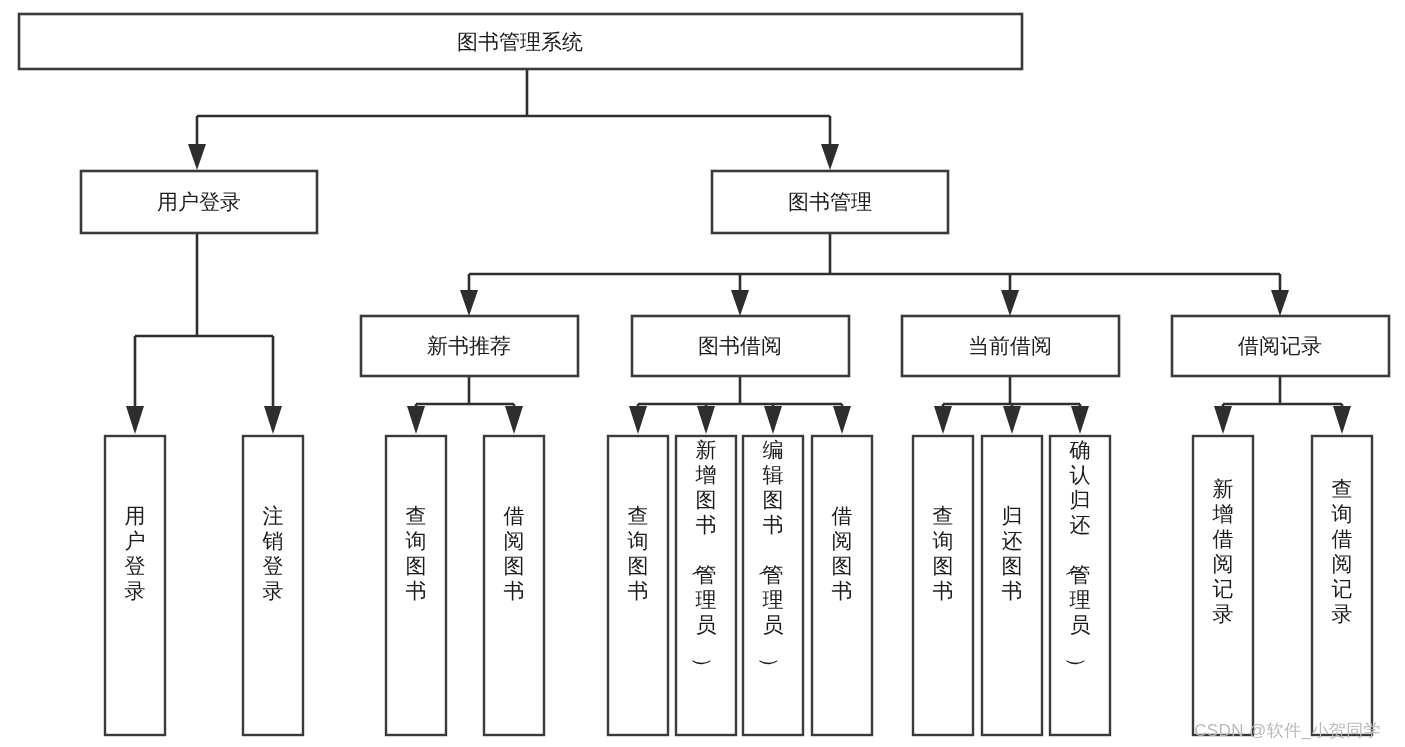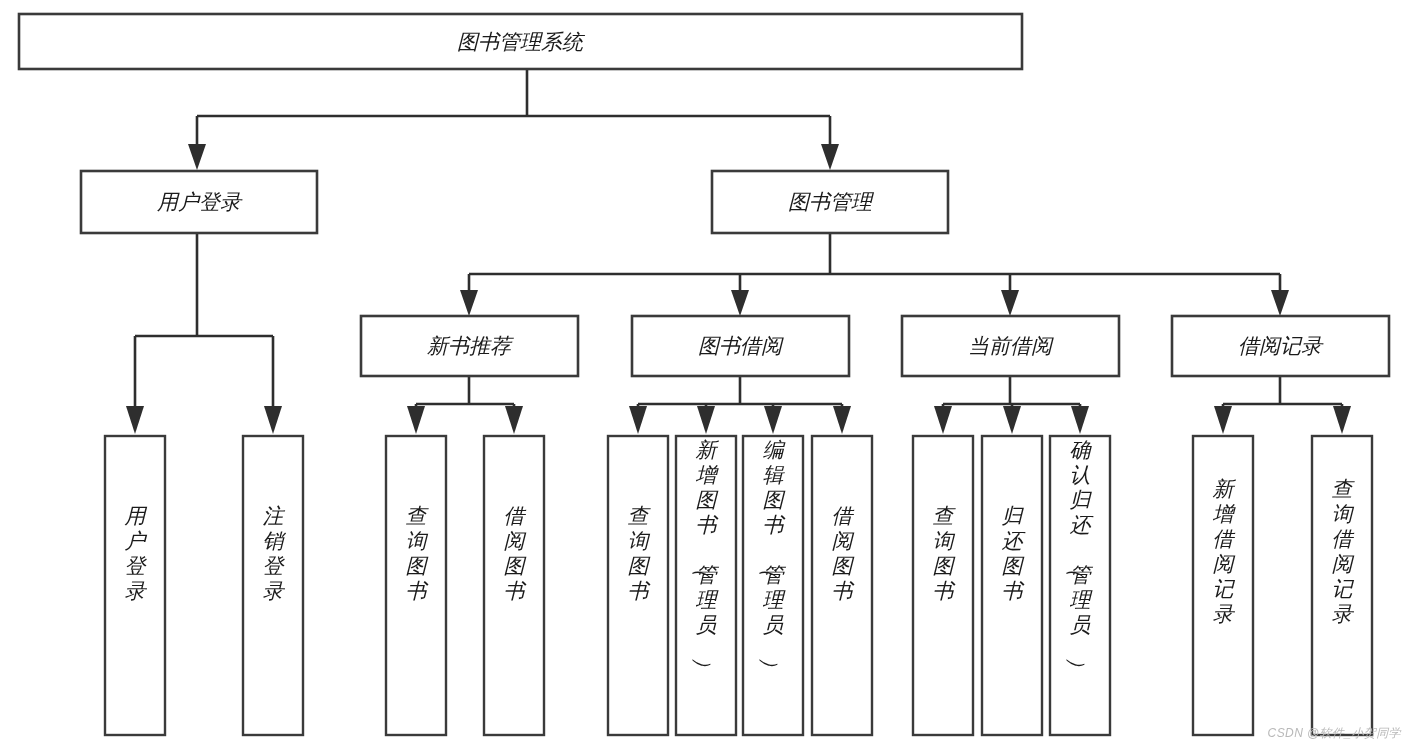--- a/index.html
+++ b/index.html
@@ -13,21 +13,20 @@
     font-family: "Liberation Sans", "DejaVu Sans", sans-serif;
     overflow: hidden;
     position: relative;
   }
   #diagram-root {
     position: absolute;
     left: 0;
     top: 0;
     width: 1405px;
     height: 747px;
-    font-style: italic;
   }
   svg.diagram {
     display: block;
     width: 1405px;
     height: 747px;
   }
   .node-rect {
     fill: #ffffff;
     stroke: #3a3a3a;
     stroke-width: 2.6;
@@ -53,24 +52,24 @@
     dominant-baseline: middle;
   }
   .node-label-v {
     font-family: "Liberation Sans", "DejaVu Sans", sans-serif;
     font-size: 21px;
     fill: #1b1b1b;
     text-anchor: middle;
   }
   .watermark {
     position: absolute;
-    right: 4px;
+    right: 24px;
     bottom: 5px;
     font-family: "Liberation Sans", "DejaVu Sans", sans-serif;
-    font-size: 12px;
+    font-size: 17px;
     color: #b9b9b9;
     letter-spacing: 0.4px;
     white-space: nowrap;
     user-select: none;
   }
 </style>
 </head>
 <body>
 
 <div id="diagram-root">

